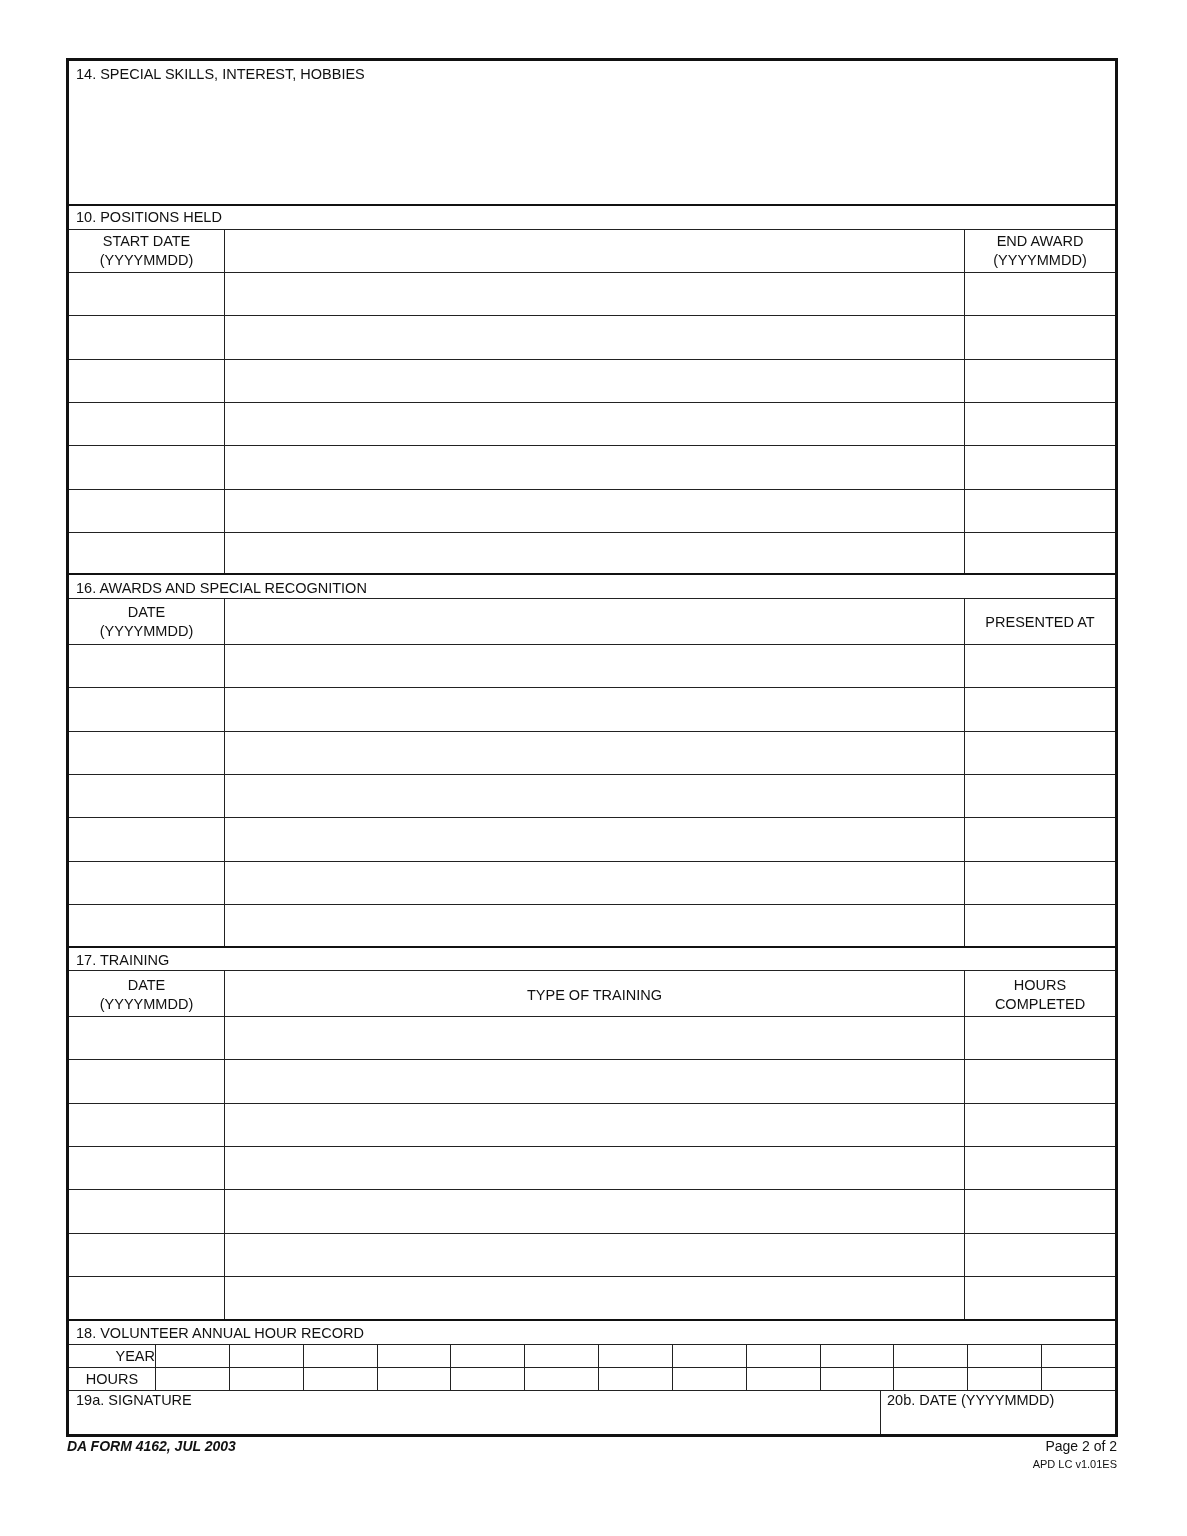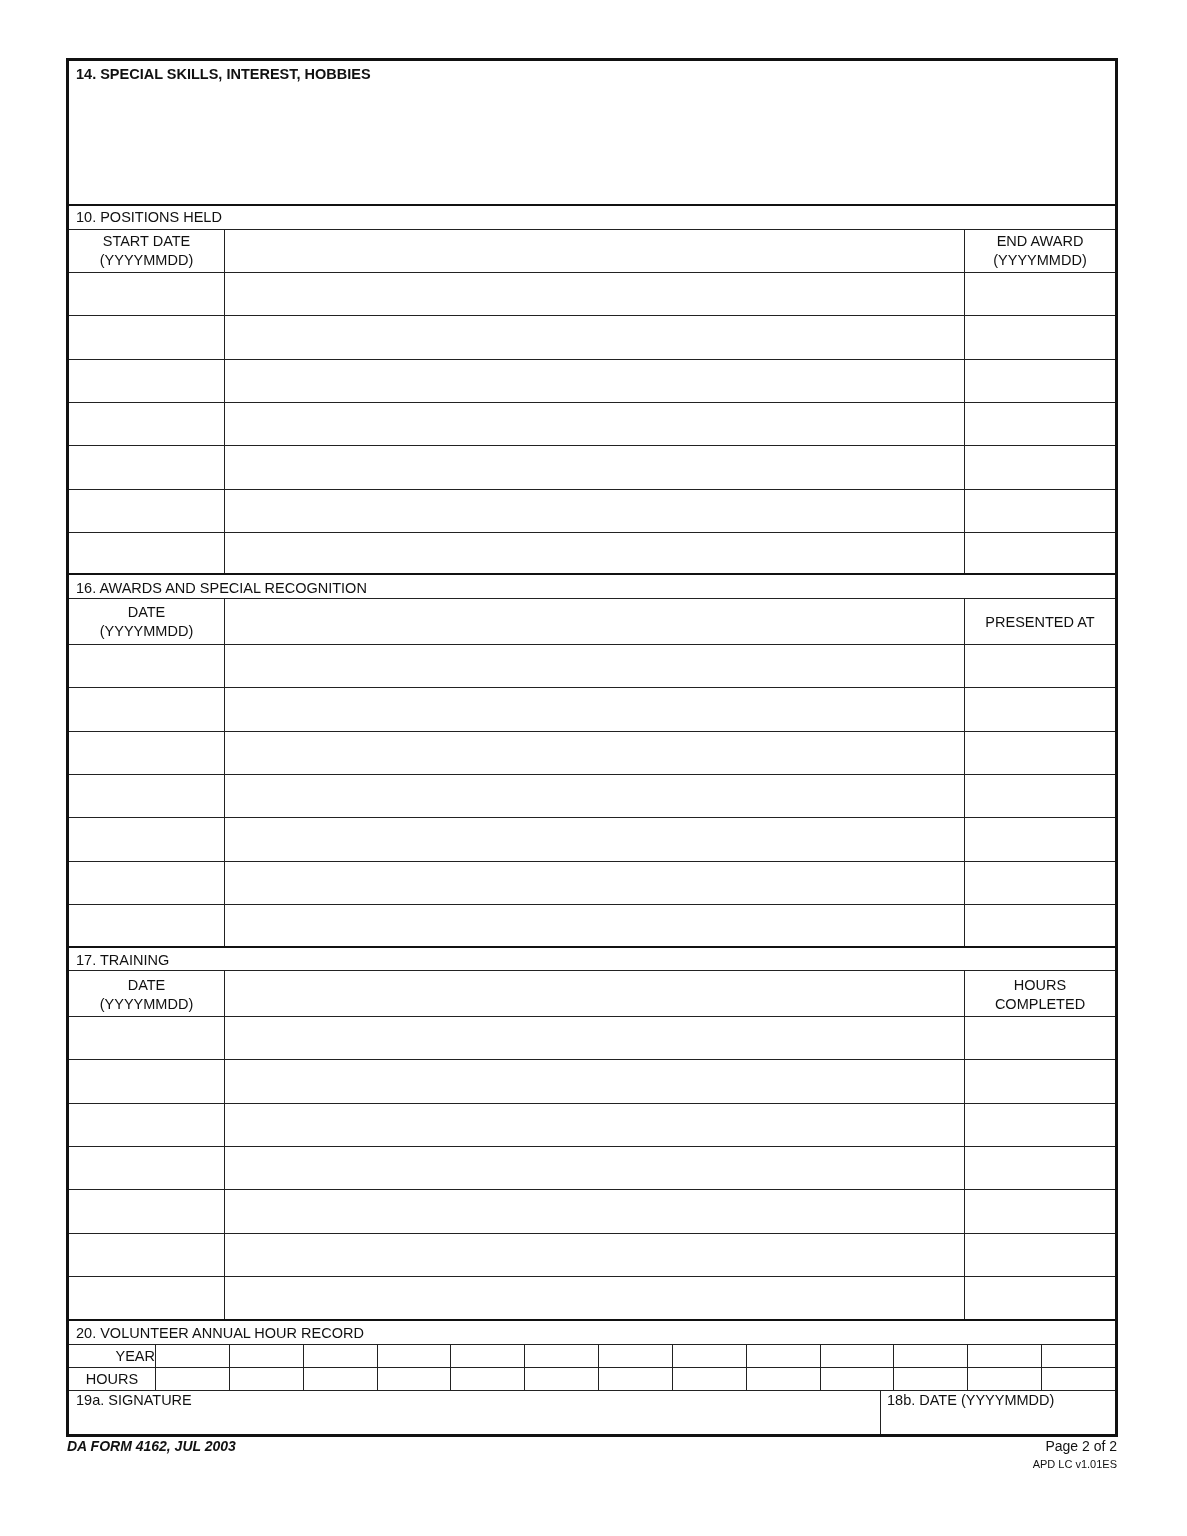--- a/index.html
+++ b/index.html
@@ -14,21 +14,21 @@
   .cell { position:absolute; box-sizing:border-box; }
   .footer-left { position:absolute; left:67px; top:1438px; font-size:14px; font-weight:bold; font-style:italic; }
   .footer-right { position:absolute; right:70px; top:1438px; font-size:14px; text-align:right; }
   .footer-right2 { position:absolute; right:70px; top:1458px; font-size:11px; text-align:center; }
 </style>
 </head>
 <body>
 
 <div class="form" id="form">
 
-  <div class="label" style="left:7px;top:5px;font-weight:bold;">14. SPECIAL SKILLS, INTEREST, HOBBIES</div>
+  <div class="label" style="left:7px;top:5px;">14. SPECIAL SKILLS, INTEREST, HOBBIES</div>
   <div class="cell" style="left:0;top:22px;width:1046px;height:120px;"></div>
   <div class="hline thick" style="top:143px;"></div>
 
   <div class="label" style="left:7px;top:148px;">10. POSITIONS HELD</div>
   <div class="hline" style="top:168px;"></div>
   <div class="hdr" style="left:0;top:171px;width:155px;">
     <div>START DATE</div>
     <div class="it">(YYYYMMDD)</div>
   </div>
   <div class="hdr" style="left:896px;top:171px;width:150px;">
@@ -43,39 +43,40 @@
     <div class="it">(YYYYMMDD)</div>
   </div>
   <div class="hdr" style="left:896px;top:552px;width:150px;">PRESENTED AT</div>
   <div id="rows16"></div>
 
   <div class="label" style="left:7px;top:891px;">17. TRAINING</div>
   <div class="hdr" style="left:0;top:915px;width:155px;">
     <div>DATE</div>
     <div class="it">(YYYYMMDD)</div>
   </div>
+  <div class="hdr" style="left:155px;top:925px;width:741px;">TYPE OF TRAINING</div>
   <div class="hdr" style="left:896px;top:915px;width:150px;">
     <div>HOURS</div>
     <div>COMPLETED</div>
   </div>
   <div id="rows17"></div>
 
-  <div class="label" style="left:7px;top:1264px;">20. VOLUNTEER ANNUAL HOUR RECORD</div>
+  <div class="label" style="left:7px;top:1264px;">18. VOLUNTEER ANNUAL HOUR RECORD</div>
   <div class="hline" style="top:1283px;"></div>
   <div class="hline" style="top:1306px;"></div>
   <div class="hline" style="top:1329px;"></div>
   <div class="hdr" style="left:0;top:1286px;width:86px;text-align:right;">YEAR</div>
   <div class="hdr" style="left:0;top:1309px;width:86px;">HOURS</div>
   <div id="cells18"></div>
 
   <div class="label" style="left:7px;top:1331px;">19a. SIGNATURE</div>
   <div class="cell" style="left:0;top:1330px;width:811px;height:43px;"></div>
   <div class="vline" style="left:811px;top:1330px;height:43px;"></div>
   <div class="label" style="left:818px;top:1331px;">
-    <span>18b. DATE</span>
+    <span>20b. DATE</span>
     <span class="it">(YYYYMMDD)</span>
   </div>
   <div class="cell" style="left:812px;top:1350px;width:234px;height:23px;"></div>
 <div class="hline" style="top:168px;"></div>
     <div class="vline" style="left:155px;top:168px;height:346.0999999999999px;"></div>
     <div class="vline" style="left:895px;top:168px;height:346.0999999999999px;"></div>
     <div class="hline" style="top:211px;"></div>
     <div class="cell" style="left:0;top:211px;width:155px;height:43.3px;"></div>
     <div class="cell" style="left:156px;top:211px;width:739px;height:43.3px;"></div>
     <div class="cell" style="left:896px;top:211px;width:150px;height:43.3px;"></div>

